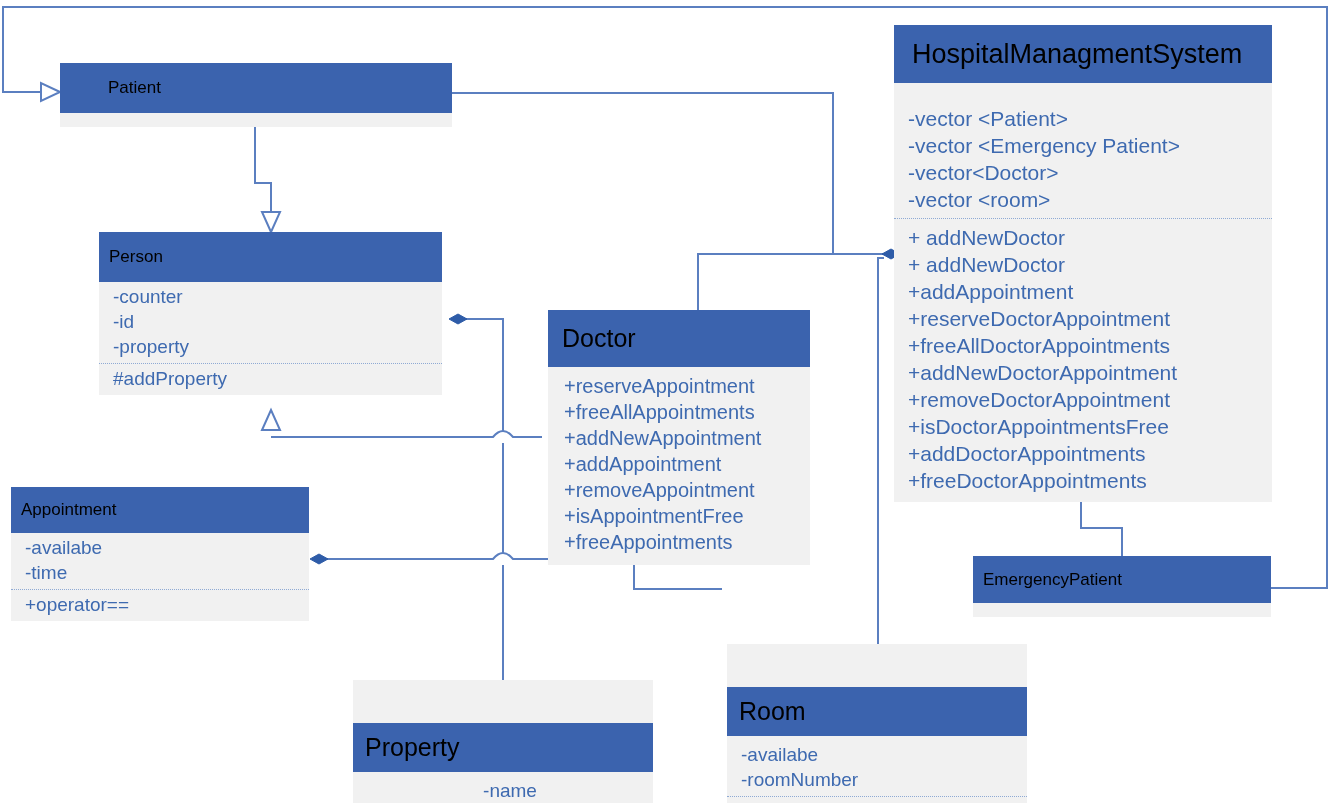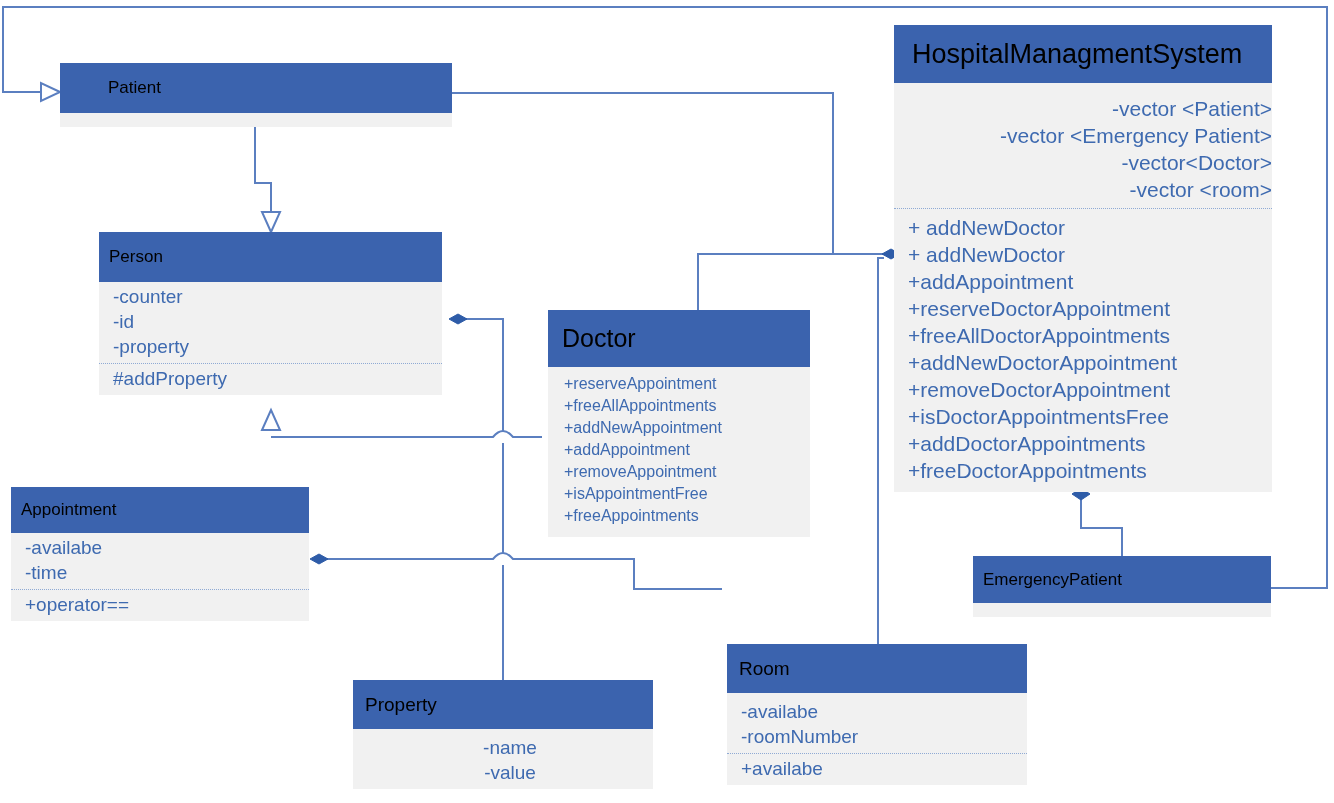--- a/index.html
+++ b/index.html
@@ -53,25 +53,25 @@
   }
   .uml-member {
     color: #3E6AB0;
     white-space: nowrap;
     overflow: hidden;
     line-height: 1.0;
   }
   
   .t-xl .uml-header { font-size: 27px; padding-left: 18px; font-weight: 400; }
   .t-lg .uml-header { font-size: 25px; padding-left: 14px; font-weight: 400; }
-  .t-md .uml-header { font-size: 19px; padding-left: 12px; font-weight: 400; }
+  .t-md .uml-header { font-size: 25px; padding-left: 12px; font-weight: 400; margin-top: 43px; }
   .t-sm .uml-header { font-size: 17px; padding-left: 10px; font-weight: 400; }
   
   .m-lg .uml-member { font-size: 21px; padding: 3px 0 3px 14px; }
-  .m-md .uml-member { font-size: 16px; padding: 3px 0 3px 16px; }
+  .m-md .uml-member { font-size: 20px; padding: 3px 0 3px 16px; }
   .m-sm .uml-member { font-size: 19px; padding: 3px 0 3px 14px; }
 </style>
 </head>
 <body>
 
 <div id="canvas">
 
   <svg id="connectors" viewBox="0 0 1334 803">
     <g fill="none" stroke="#5B7FC0" stroke-width="2">
 
@@ -138,21 +138,21 @@
         <div class="uml-member">+removeAppointment</div>
         <div class="uml-member">+isAppointmentFree</div>
         <div class="uml-member">+freeAppointments</div>
       </div>
     </div>
   </div>
 
   <div class="uml-class t-xl m-lg" style="left:894px; top:25px; width:378px;">
     <div class="uml-header" style="height:58px;">HospitalManagmentSystem</div>
     <div class="uml-body">
-      <div class="uml-compartment" style="padding-top:12px; padding-bottom:5px;text-align:right;">
+      <div class="uml-compartment" style="padding-top:22px; padding-bottom:5px;">
         <div class="uml-member">-vector &lt;Patient&gt;</div>
         <div class="uml-member">-vector &lt;Emergency Patient&gt;</div>
         <div class="uml-member">-vector&lt;Doctor&gt;</div>
         <div class="uml-member">-vector &lt;room&gt;</div>
       </div>
       <div class="uml-compartment sep" style="padding-top:5px; padding-bottom:8px;">
         <div class="uml-member">+ addNewDoctor</div>
         <div class="uml-member">+ addNewDoctor</div>
         <div class="uml-member">+addAppointment</div>
         <div class="uml-member">+reserveDoctorAppointment</div>

